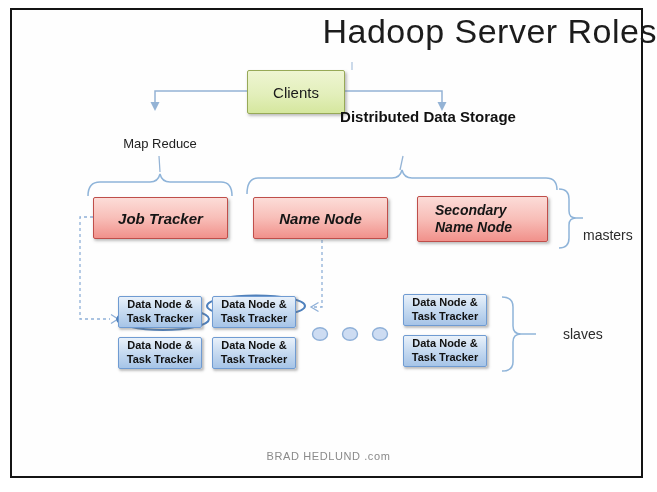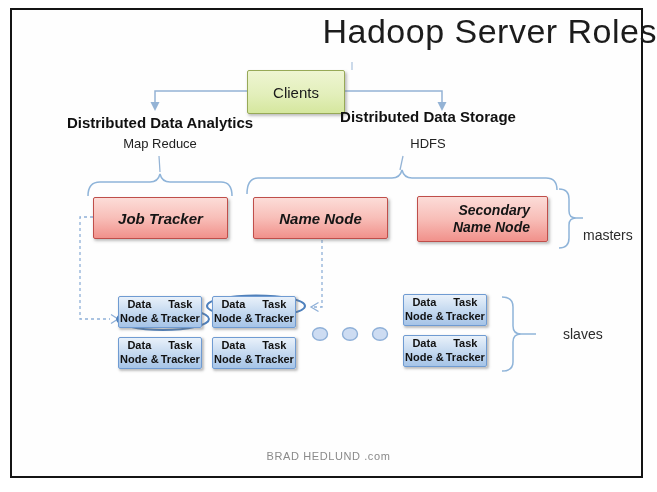--- a/index.html
+++ b/index.html
@@ -17,21 +17,21 @@
     left:0;top:12px;width:657px;text-align:right;
     font-size:34px;color:#1c1c1c;letter-spacing:0.5px;
   }
   .branch-heading{
     width:240px;text-align:center;font-size:15px;font-weight:bold;color:#111;
   }
   .branch-sub{
     width:240px;text-align:center;font-size:13px;color:#222;
   }
   .node-box{
-    display:flex;align-items:center;justify-content:center;text-align:right;
+    display:flex;align-items:center;justify-content:center;text-align:left;
     border-radius:2px;box-sizing:border-box;
     box-shadow:1.5px 2px 3px rgba(110,110,110,0.45);
   }
   #clients-box{
     left:247px;top:70px;width:98px;height:44px;
     background:linear-gradient(180deg,#eef5d2 0%,#e3efbb 55%,#d5e79e 100%);
     border:1.5px solid #97a957;
     font-size:15px;color:#1a1a1a;
   }
   .master-box{
@@ -40,21 +40,21 @@
     font-size:15px;font-weight:bold;color:#151515;font-style:italic;
   }
   #master-job-tracker{left:93px;top:197px;width:135px;height:42px;}
   #master-name-node{left:253px;top:197px;width:135px;height:42px;}
   #master-secondary{left:417px;top:196px;width:131px;height:46px;font-size:14px;line-height:1.25;}
   #master-secondary .wrap{display:block;max-width:95px;margin:0 auto;}
   .slave-box{
     width:84px;height:32px;
     background:linear-gradient(180deg,#e9f1fa 0%,#c9dcf1 45%,#a6c4e7 100%);
     border:1.5px solid #6f9bd2;border-radius:2px;box-sizing:border-box;
-    display:flex;flex-direction:row;align-items:center;justify-content:center;
+    display:flex;flex-direction:column;align-items:center;justify-content:center;
     font-size:11px;font-weight:bold;color:#111;line-height:1.25;text-align:center;
     box-shadow:1.5px 1.5px 2.5px rgba(110,110,110,0.45);
   }
   .group-label{font-size:14px;color:#2b2b2b;}
   #footer-credit{
     left:0;top:450px;width:657px;text-align:center;
     font-size:11px;color:#8a8a8a;letter-spacing:0.6px;
   }
 </style>
 </head>
@@ -99,24 +99,22 @@
     <ellipse cx="350" cy="334" rx="7.5" ry="6.3" fill="#cddcf2" stroke="#8fb0d8" stroke-width="1.4"></ellipse>
     <ellipse cx="380" cy="334" rx="7.5" ry="6.3" fill="#cddcf2" stroke="#8fb0d8" stroke-width="1.4"></ellipse>
   </svg>
 
   <div id="title" class="abs">Hadoop Server Roles</div>
 
   <div id="clients-box" class="abs node-box">
     <span>Clients</span>
   </div>
 
-  <div class="abs branch-heading" style="left:40px;top:114px;">Distributed Data Analytics</div>
   <div class="abs branch-sub" style="left:40px;top:136px;">Map Reduce</div>
   <div class="abs branch-heading" style="left:308px;top:108px;">Distributed Data Storage</div>
-  <div class="abs branch-sub" style="left:308px;top:136px;">HDFS</div>
 
   <div id="master-job-tracker" class="abs node-box master-box">
     <span>Job Tracker</span>
   </div>
   <div id="master-name-node" class="abs node-box master-box">
     <span>Name Node</span>
   </div>
   <div id="master-secondary" class="abs node-box master-box">
     <span class="wrap">Secondary Name Node</span>
   </div>

